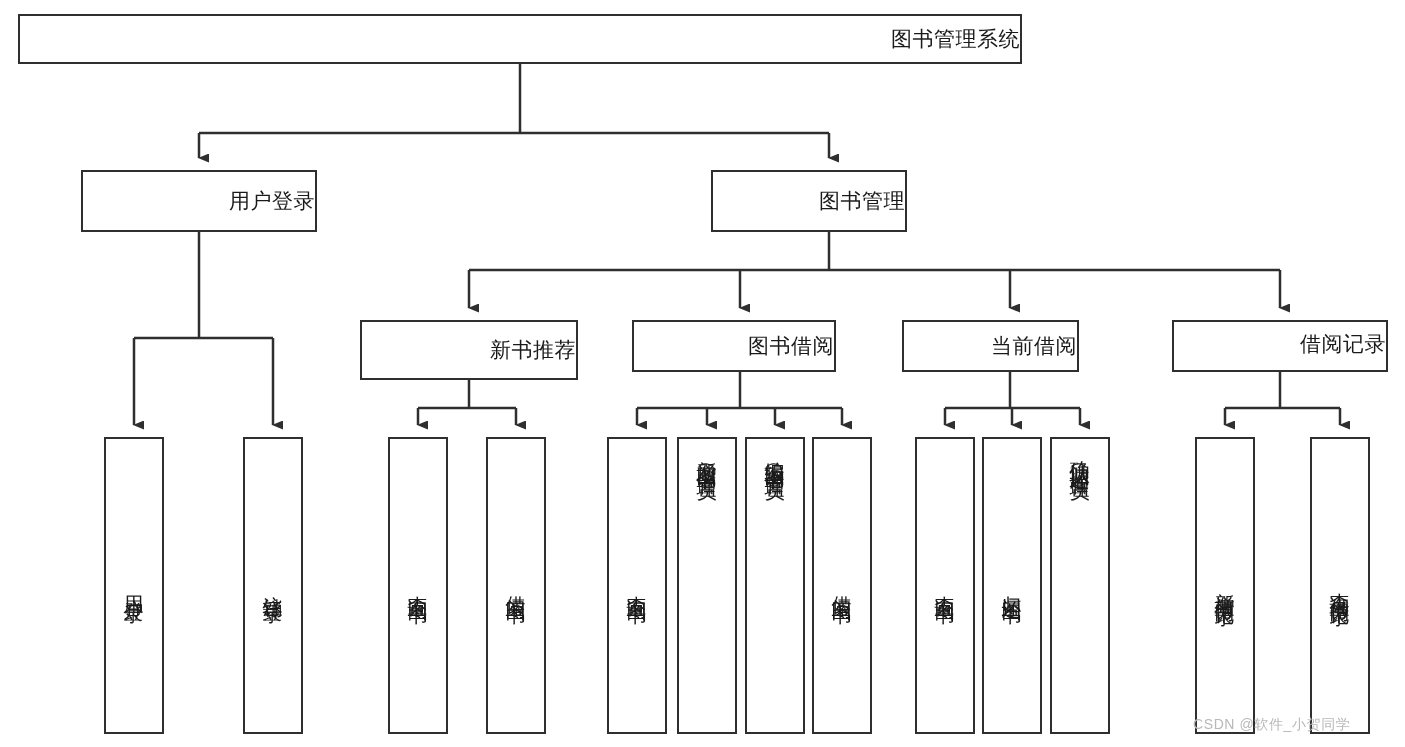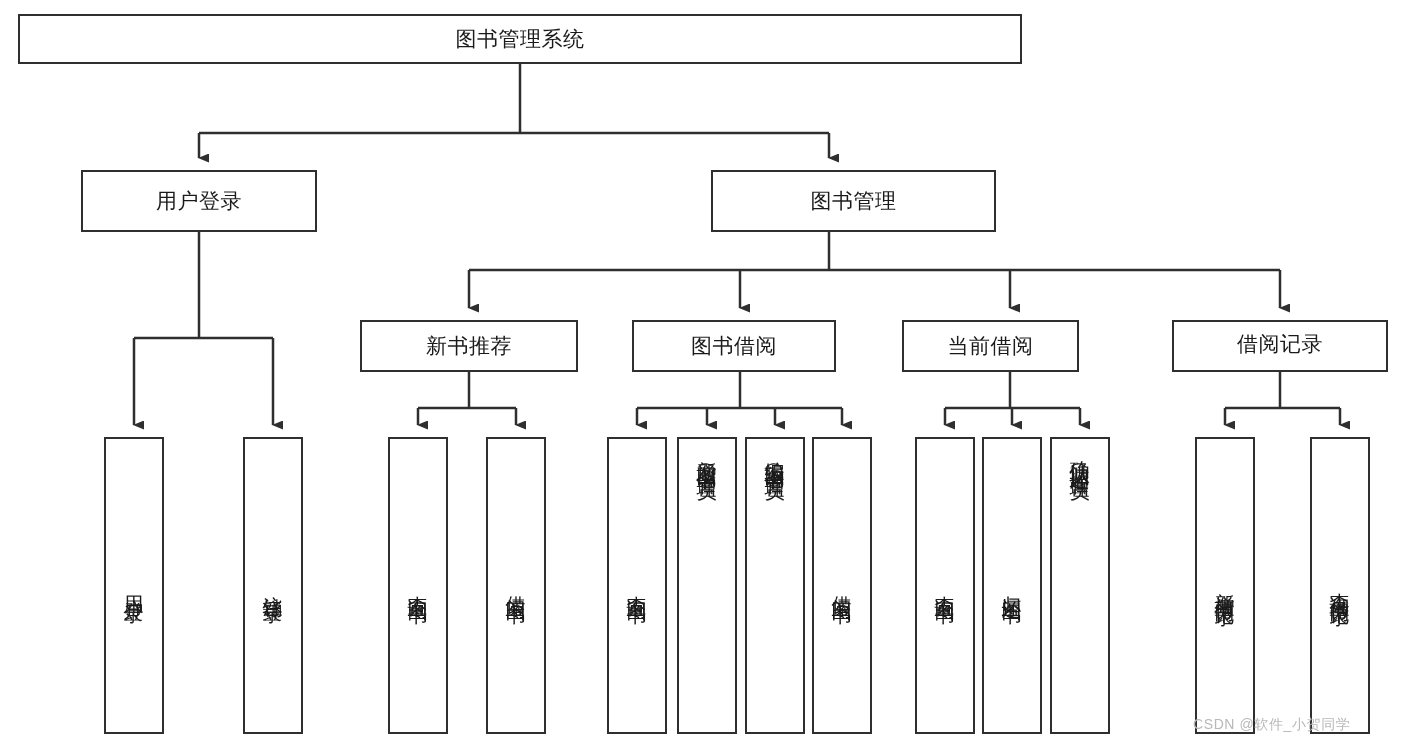--- a/index.html
+++ b/index.html
@@ -28,21 +28,21 @@
     height: 747px;
     display: block;
   }
   .node-box {
     position: absolute;
     box-sizing: border-box;
     border: 2.5px solid #2f2f2f;
     background: #ffffff;
     display: flex;
     align-items: center;
-    justify-content: center;
+    justify-content: flex-end;
     overflow: hidden;
   }
   .node-label {
     color: #1a1a1a;
     font-size: 21px;
     line-height: 1.15;
     letter-spacing: 0.5px;
     white-space: nowrap;
     text-align: center;
   }
@@ -139,25 +139,25 @@
     </g>
   </svg>
 
   <div class="node-box" style="left:18px; top:14px; width:1004px; height:50px;">
     <span class="node-label">图书管理系统</span>
   </div>
 
   <div class="node-box" style="left:81px; top:170px; width:236px; height:62px;">
     <span class="node-label">用户登录</span>
   </div>
-  <div class="node-box" style="left:711px; top:170px; width:285px; height:62px;">
+  <div class="node-box" style="left:711px; top:170px; width:196px; height:62px;">
     <span class="node-label">图书管理</span>
   </div>
 
-  <div class="node-box" style="left:360px; top:320px; width:218px; height:52px;">
+  <div class="node-box" style="left:360px; top:320px; width:218px; height:60px;">
     <span class="node-label">新书推荐</span>
   </div>
   <div class="node-box" style="left:632px; top:320px; width:204px; height:52px;">
     <span class="node-label">图书借阅</span>
   </div>
   <div class="node-box" style="left:902px; top:320px; width:177px; height:52px;">
     <span class="node-label">当前借阅</span>
   </div>
   <div class="node-box" style="left:1172px; top:320px; width:216px; height:52px;font-family:Liberation Mono, monospace;">
     <span class="node-label">借阅记录</span>

